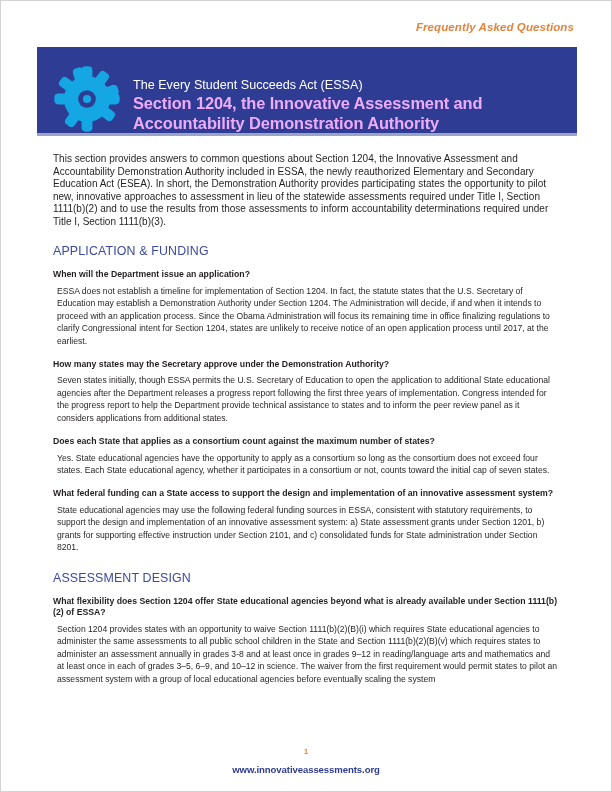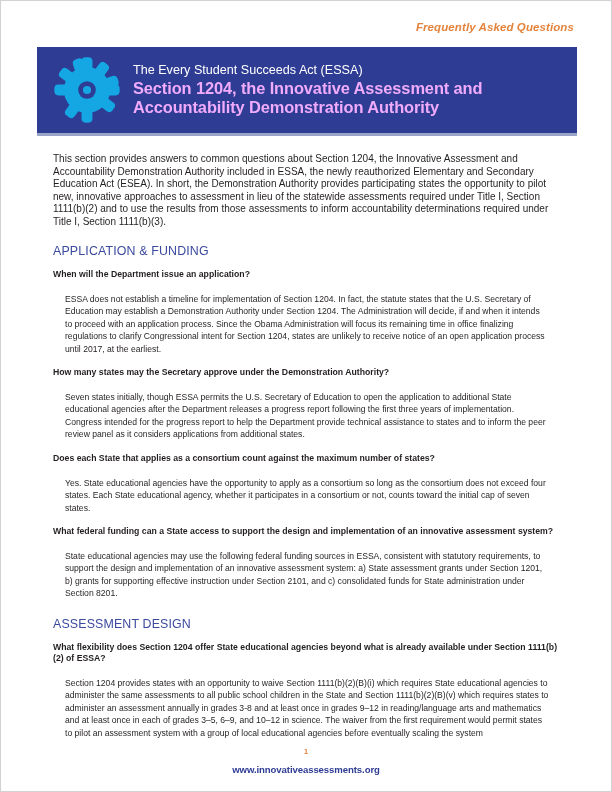--- a/index.html
+++ b/index.html
@@ -40,21 +40,21 @@
     left: 36px;
     top: 46px;
     width: 540px;
     height: 89px;
     background: #2e3c94;
     box-sizing: border-box;
     border-bottom: 3px solid #9aa4c9;
   }
   .banner-inner {
     display: flex;
-    align-items: center;
+    align-items: flex-end;
     height: 100%;
   }
   .gear-wrap {
     width: 96px;
     min-width: 96px;
     display: flex;
     align-items: center;
     justify-content: center;
     padding-left: 4px;
     box-sizing: border-box;
@@ -104,21 +104,21 @@
     font-size: 8.7px;
     line-height: 11.6px;
     font-weight: bold;
     color: #231f20;
     margin: 0 0 3.5px 0;
   }
   .answer {
     font-size: 8.6px;
     line-height: 12.5px;
     color: #231f20;
-    margin: 12px;
+    margin: 4px;
   }
   .gap-before-section { margin-top: 17px; }
 
   
   .page-number {
     position: absolute;
     left: 0;
     right: 0;
     top: 746px;
     text-align: center;

